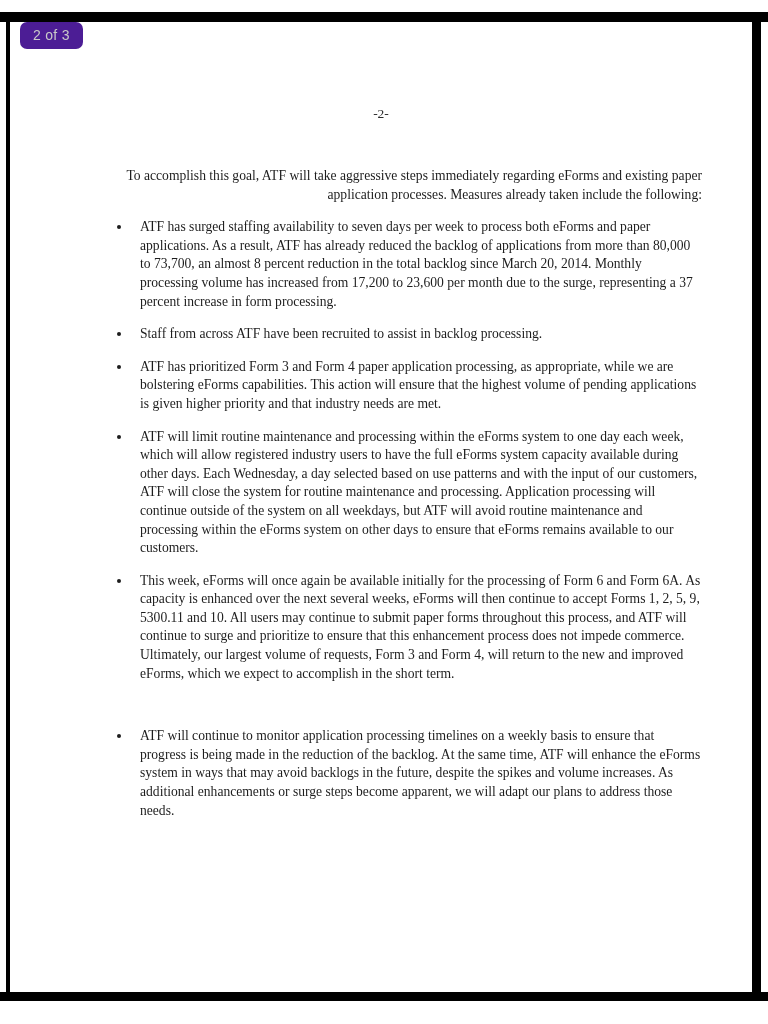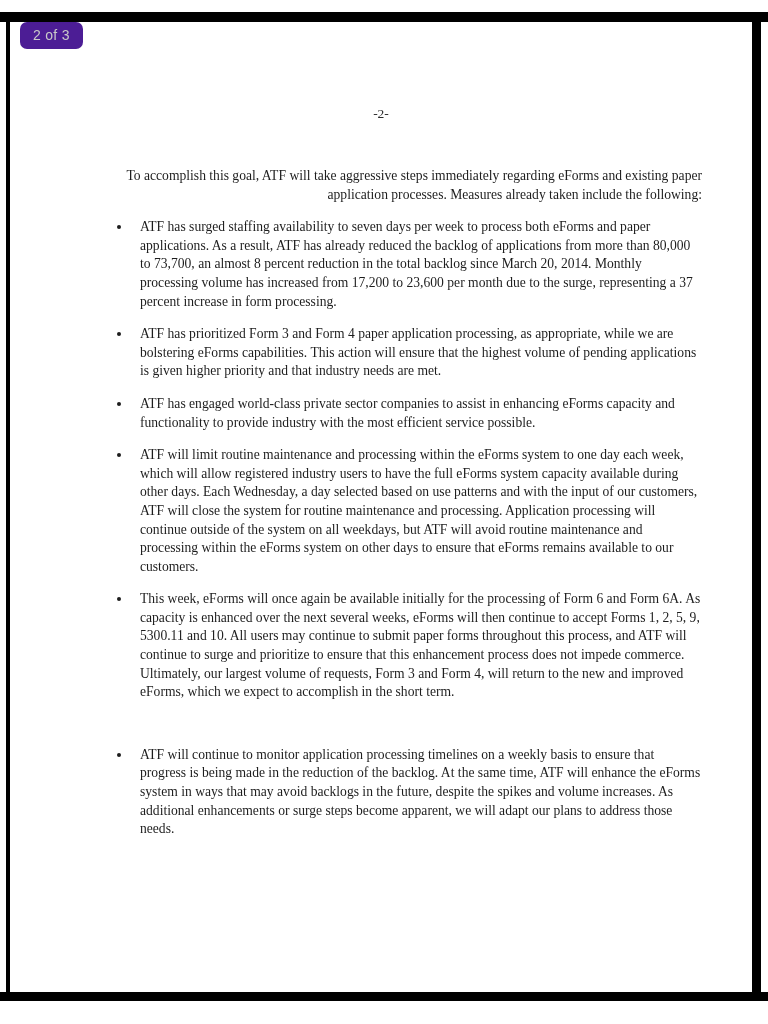--- a/index.html
+++ b/index.html
@@ -153,25 +153,25 @@
 
       <p class="lead-para">To accomplish this goal, ATF will take aggressive steps immediately regarding eForms and existing paper application processes.  Measures already taken include the following:</p>
 
       <ul class="bullets">
         <li>
           <span class="dot"></span>
           <span class="btext">ATF has surged staffing availability to seven days per week to process both eForms and paper applications.  As a result, ATF has already reduced the backlog of applications from more than 80,000 to 73,700, an almost 8 percent reduction in the total backlog since March 20, 2014. Monthly processing volume has increased from 17,200 to 23,600 per month due to the surge, representing a 37 percent increase in form processing.</span>
         </li>
         <li>
           <span class="dot"></span>
-          <span class="btext">ATF has prioritized Form 3 and Form 4 paper application processing, as appropriate, while we are bolstering eForms capabilities. This action will ensure that the highest volume of pending applications is given higher priority and that industry needs are met.</span>
+          <span class="btext">Staff from across ATF have been recruited to assist in backlog processing.</span>
         </li>
         <li>
           <span class="dot"></span>
-          <span class="btext">ATF has engaged world-class private sector companies to assist in enhancing eForms capacity and functionality to provide industry with the most efficient service possible.</span>
+          <span class="btext">ATF has prioritized Form 3 and Form 4 paper application processing, as appropriate, while we are bolstering eForms capabilities. This action will ensure that the highest volume of pending applications is given higher priority and that industry needs are met.</span>
         </li>
         <li>
           <span class="dot"></span>
           <span class="btext">ATF will limit routine maintenance and processing within the eForms system to one day each week, which will allow registered industry users to have the full eForms system capacity available during other days.  Each Wednesday, a day selected based on use patterns and with the input of our customers, ATF will close the system for routine maintenance and processing. Application processing will continue outside of the system on all weekdays, but ATF will avoid routine maintenance and processing within the eForms system on other days to ensure that eForms remains available to our customers.</span>
         </li>
         <li>
           <span class="dot"></span>
           <span class="btext">This week, eForms will once again be available initially for the processing of Form 6 and Form 6A.  As capacity is enhanced over the next several weeks, eForms will then continue to accept Forms 1, 2, 5, 9, 5300.11 and 10.  All users may continue to submit paper forms throughout this process, and ATF will continue to surge and prioritize to ensure that this enhancement process does not impede commerce.  Ultimately, our largest volume of requests, Form 3 and Form 4, will return to the new and improved eForms, which we expect to accomplish in the short term.</span>
         </li>
         <li>

